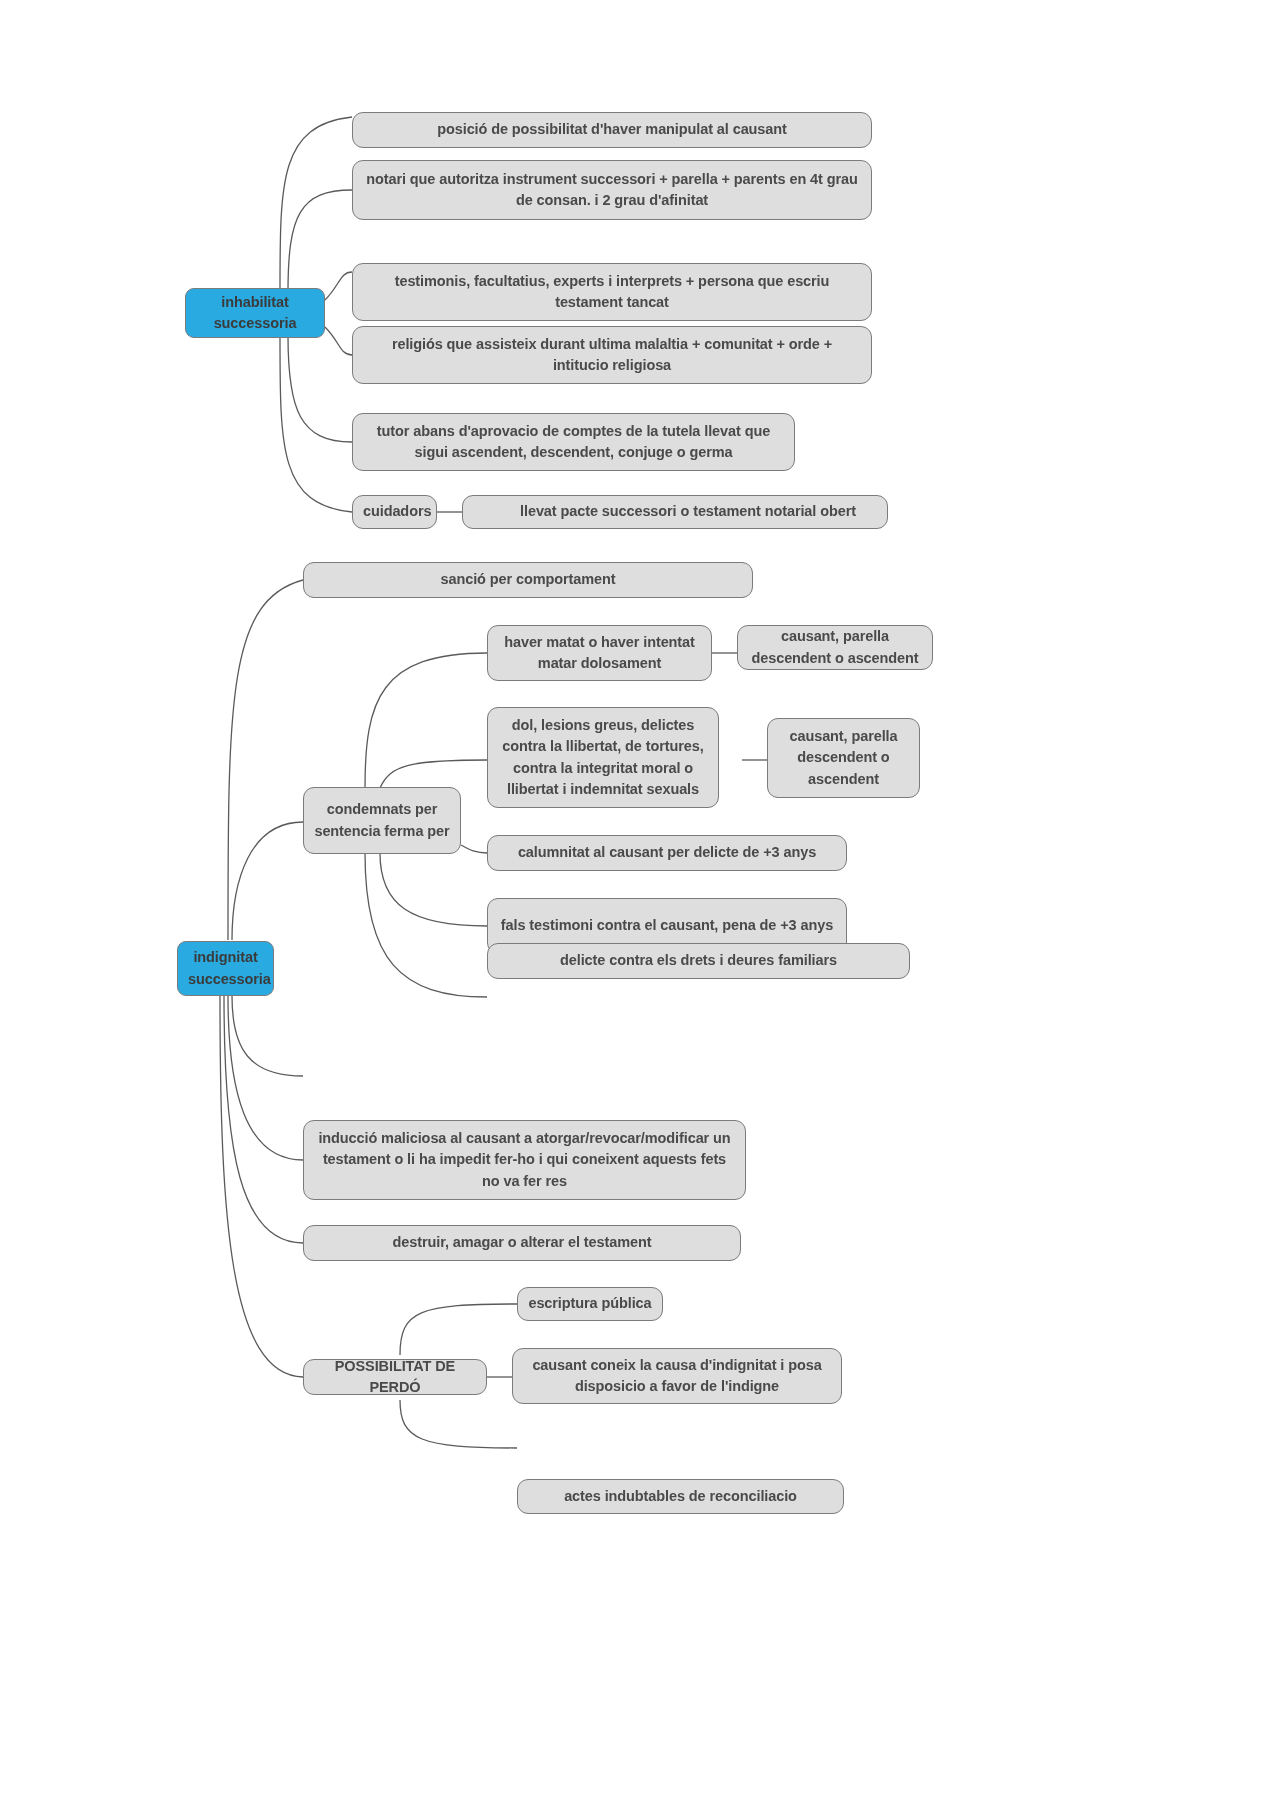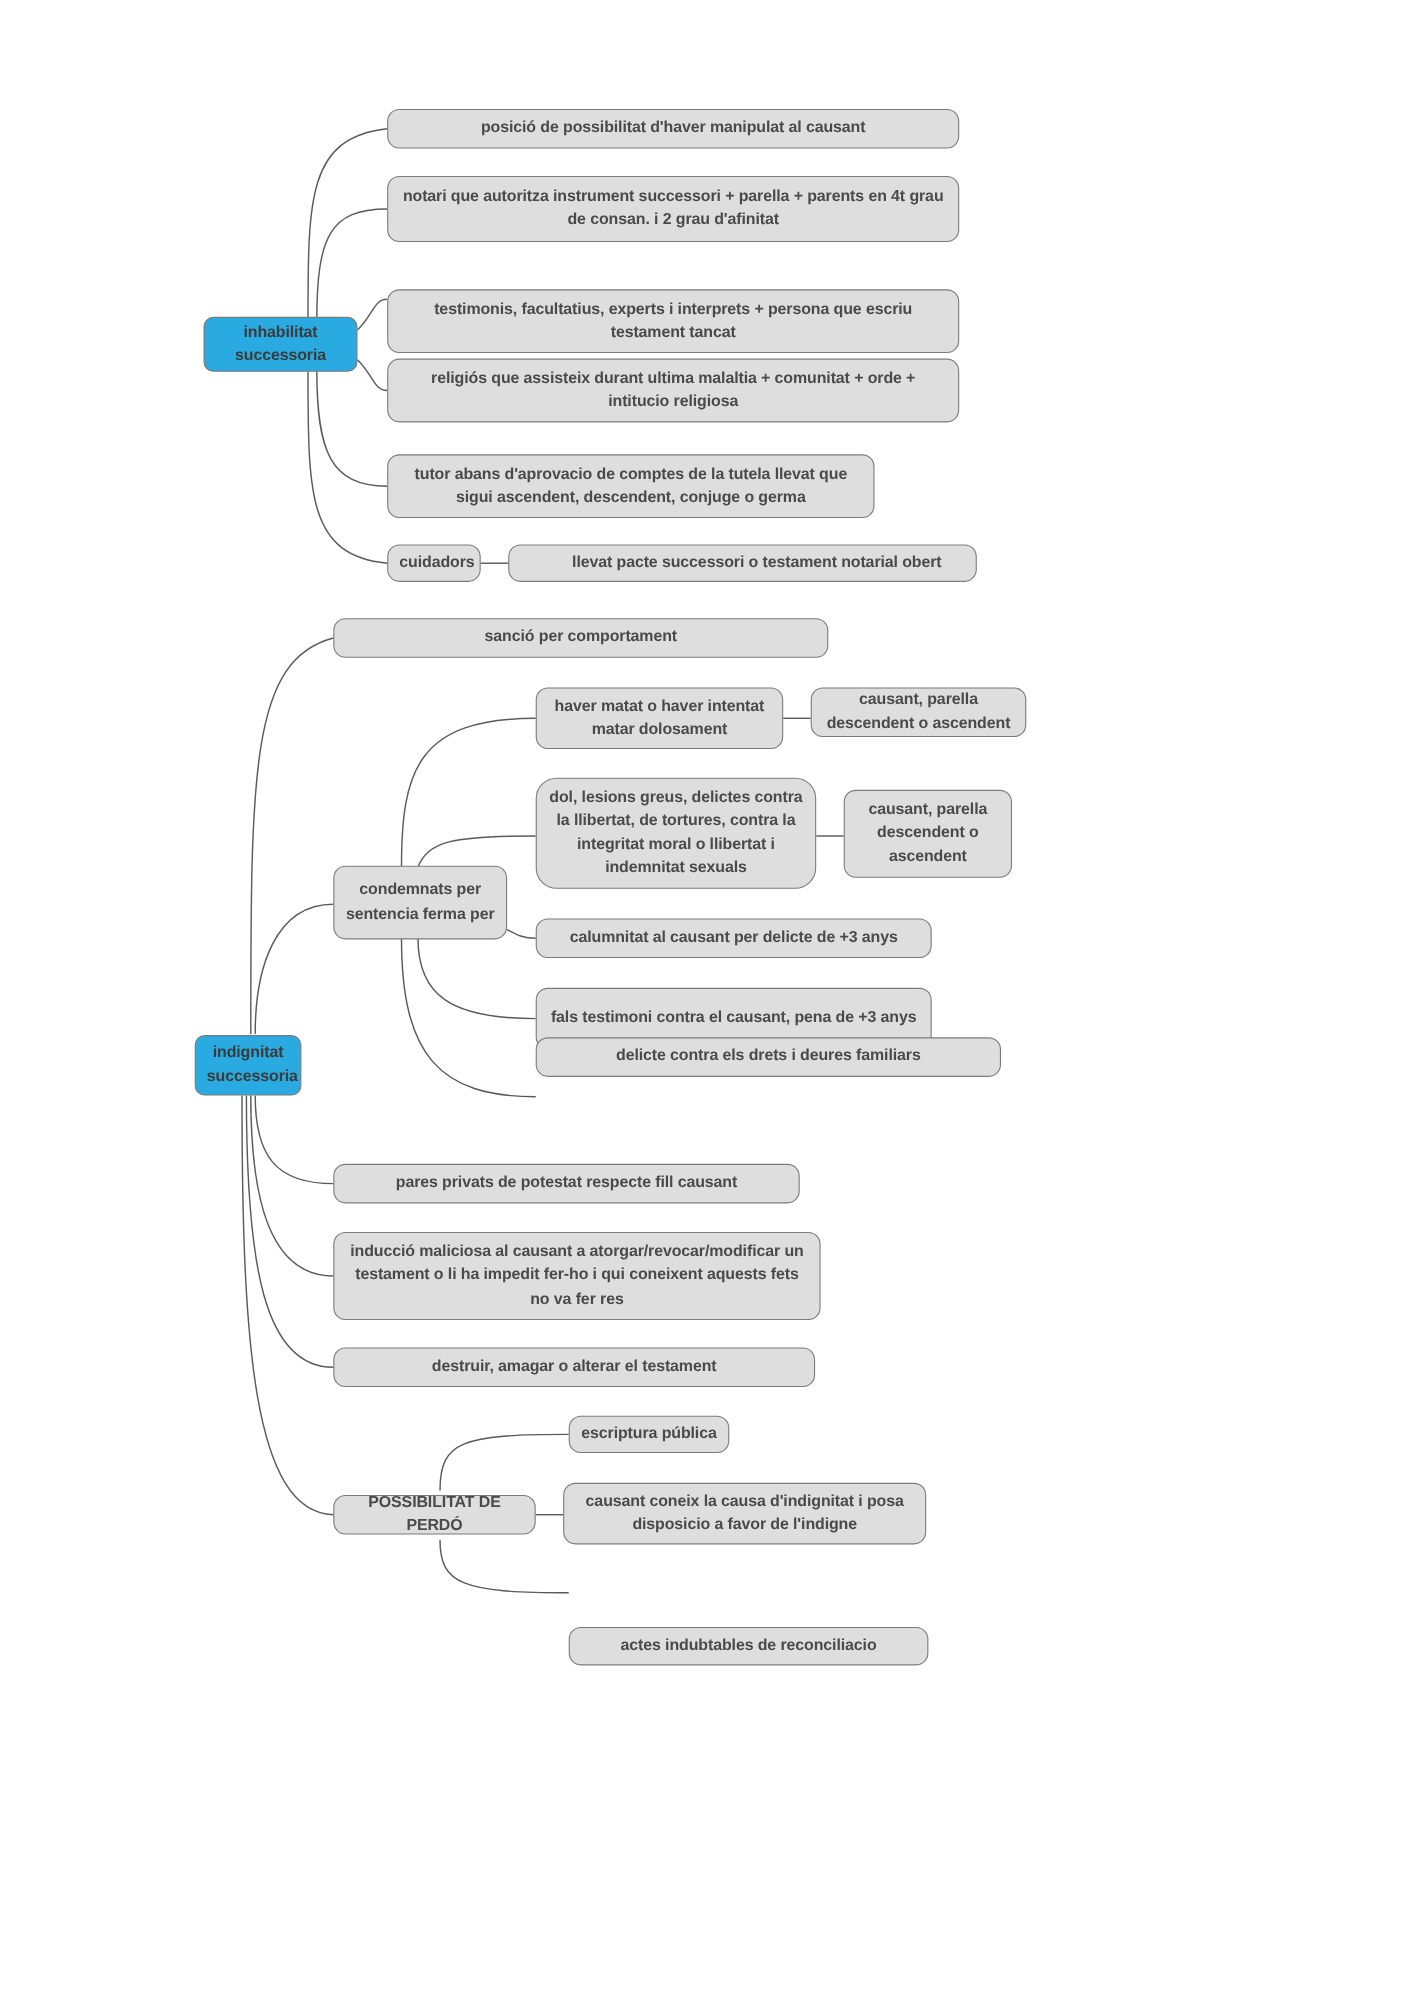--- a/index.html
+++ b/index.html
@@ -91,21 +91,21 @@
       <path d="M 400,1355 C 400,1310 420,1304 517,1304"></path>
       <path d="M 487,1377 L 512,1377"></path>
       <path d="M 400,1400 C 400,1440 420,1448 517,1448"></path>
     </g>
   </svg>
 
   <div class="node root" style="left:185px; top:288px; width:140px; height:50px;">
     <span class="txt"><span>inhabilitat</span><br><span>successoria</span></span>
   </div>
 
-  <div class="node" style="left:352px; top:99px; width:520px; height:36px;text-align:center;">
+  <div class="node" style="left:352px; top:112px; width:520px; height:36px;text-align:center;">
     <span class="txt">posició de possibilitat d'haver manipulat al causant</span>
   </div>
 
   <div class="node" style="left:352px; top:160px; width:520px; height:60px;">
     <span class="txt">notari que autoritza instrument successori + parella + parents en 4t grau de consan. i 2 grau d'afinitat</span>
   </div>
 
   <div class="node" style="left:352px; top:243px; width:520px; height:58px;margin-top:20px;">
     <span class="txt">testimonis, facultatius, experts i interprets + persona que escriu testament tancat</span>
   </div>
@@ -139,43 +139,40 @@
   </div>
 
   <div class="node" style="left:487px; top:625px; width:225px; height:56px;">
     <span class="txt">haver matat o haver intentat matar dolosament</span>
   </div>
 
   <div class="node" style="left:737px; top:625px; width:196px; height:45px;">
     <span class="txt">causant, parella descendent o ascendent</span>
   </div>
 
-  <div class="node" style="left:487px; top:707px; width:255px; height:101px;border-radius:19px;">
+  <div class="node" style="left:487px; top:707px; width:232px; height:101px;">
     <span class="txt">dol, lesions greus, delictes contra la llibertat, de tortures, contra la integritat moral o llibertat i indemnitat sexuals</span>
   </div>
 
   <div class="node" style="left:767px; top:718px; width:153px; height:80px;">
     <span class="txt">causant, parella descendent o ascendent</span>
   </div>
 
   <div class="node" style="left:487px; top:835px; width:360px; height:36px;">
     <span class="txt">calumnitat al causant per delicte de +3 anys</span>
   </div>
 
   <div class="node" style="left:487px; top:898px; width:360px; height:56px;">
     <span class="txt">fals testimoni contra el causant, pena de +3 anys</span>
   </div>
 
   <div class="node" style="left:487px; top:943px; width:423px; height:36px;">
     <span class="txt">delicte contra els drets i deures familiars</span>
   </div>
 
-  <div class="node" style="left:303px; top:1058px; width:424px; height:36px;">
-    <span class="txt">pares privats de potestat respecte fill causant</span>
-  </div>
 
   <div class="node" style="left:303px; top:1120px; width:443px; height:80px;">
     <span class="txt">inducció maliciosa al causant a atorgar/revocar/modificar un testament o li ha impedit fer-ho i qui coneixent aquests fets no va fer res</span>
   </div>
 
   <div class="node" style="left:303px; top:1225px; width:438px; height:36px;">
     <span class="txt">destruir, amagar o alterar el testament</span>
   </div>
 
   <div class="node" style="left:303px; top:1359px; width:184px; height:36px;">

